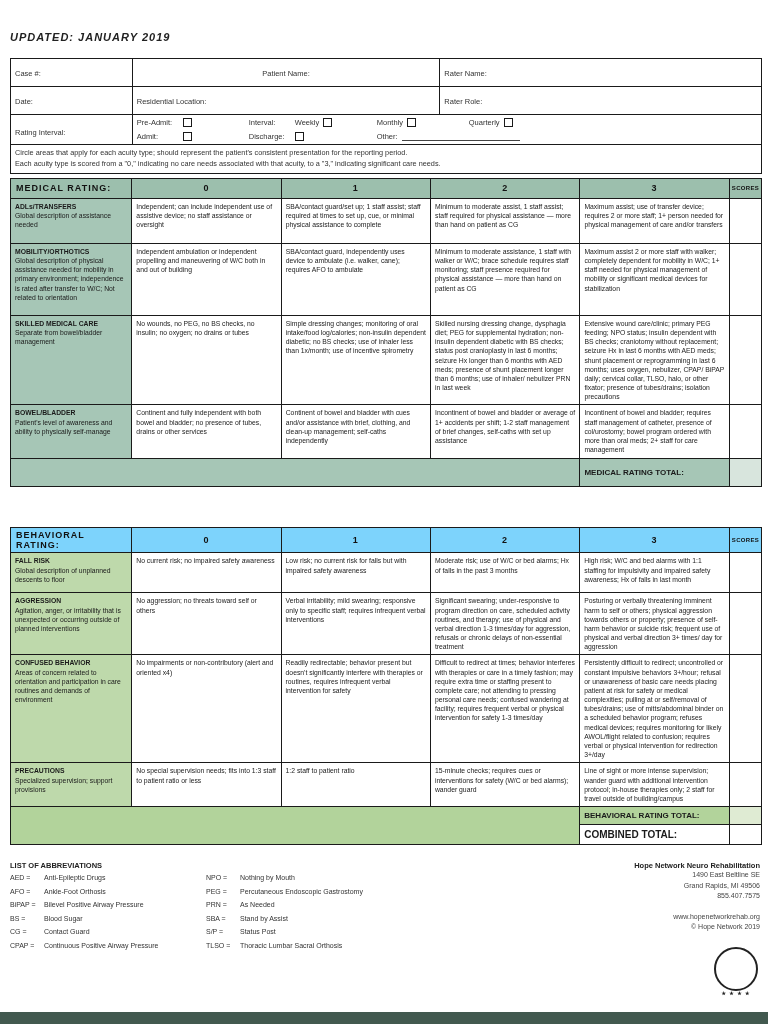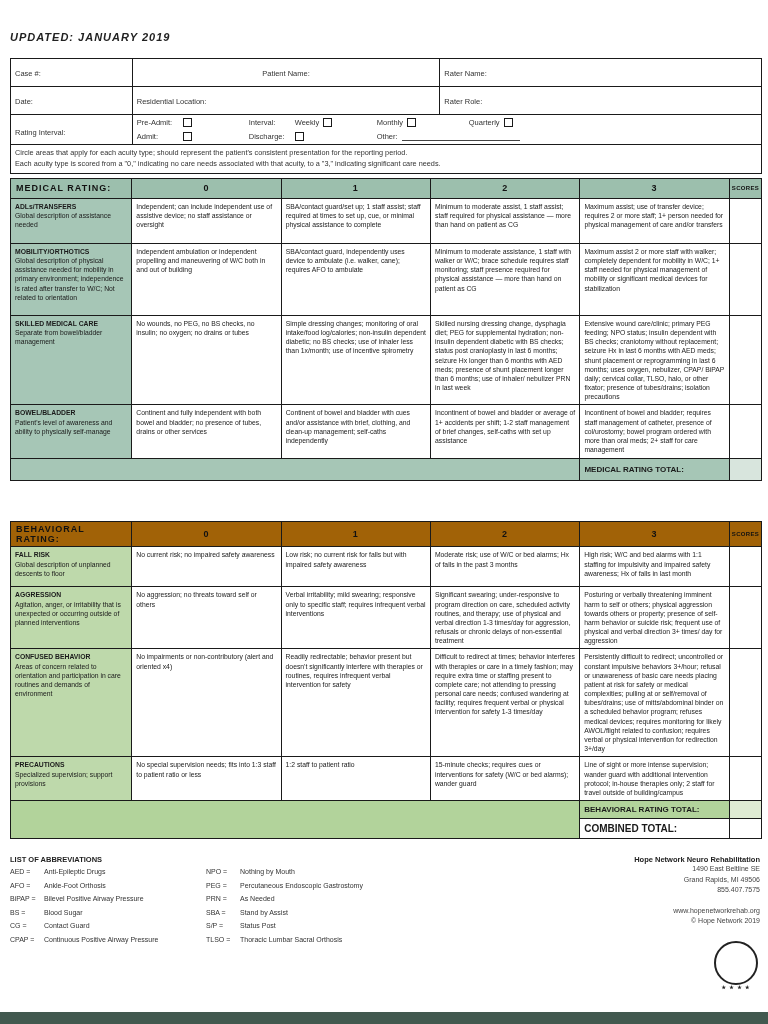--- a/index.html
+++ b/index.html
@@ -59,24 +59,24 @@
   .score-cell { background:#fff; }
 
   .medical { margin-top:4px; }
   .medical .rt-head th { background:#9cbfad; }
   .medical .cat-cell { background:#a6c6b6; }
   .medical tr.r-m0 { height:45px; } .medical tr.r-m1 { height:72px; }
   .medical tr.r-m2 { height:84px; } .medical tr.r-m3 { height:54px; }
   .medical .total-fill { background:#a6c6b6; }
   .medical .total-label { background:#a6c6b6; font-size:8px; font-weight:bold; padding:4px; vertical-align:middle; }
   .medical .total-score { background:#d8e5dd; }
-  .medical .total-row { height:22px; }
+  .medical .total-row { height:28px; }
 
   .behavioral { margin-top:40px; }
-  .behavioral .rt-head th { background:#a16207; }
+  .behavioral .rt-head th { background:#7dd3fc; }
   .behavioral .cat-cell { background:#bed9ab; }
   .behavioral tr.r-b0 { height:40px; } .behavioral tr.r-b1 { height:57px; }
   .behavioral tr.r-b2 { height:106px; } .behavioral tr.r-b3 { height:39px; }
   .behavioral .total-fill { background:#b2d39b; }
   .behavioral .total-label { background:#b2d39b; font-size:8px; font-weight:bold; padding:4px; vertical-align:middle; }
   .behavioral .total-score { background:#dfebd3; }
   .behavioral .combined-label { background:#ffffff; font-size:10px; font-weight:bold; padding:4px; vertical-align:middle; }
   .behavioral .combined-score { background:#ffffff; }
   .behavioral .total-row, .behavioral .combined-row { height:18px; }
 

